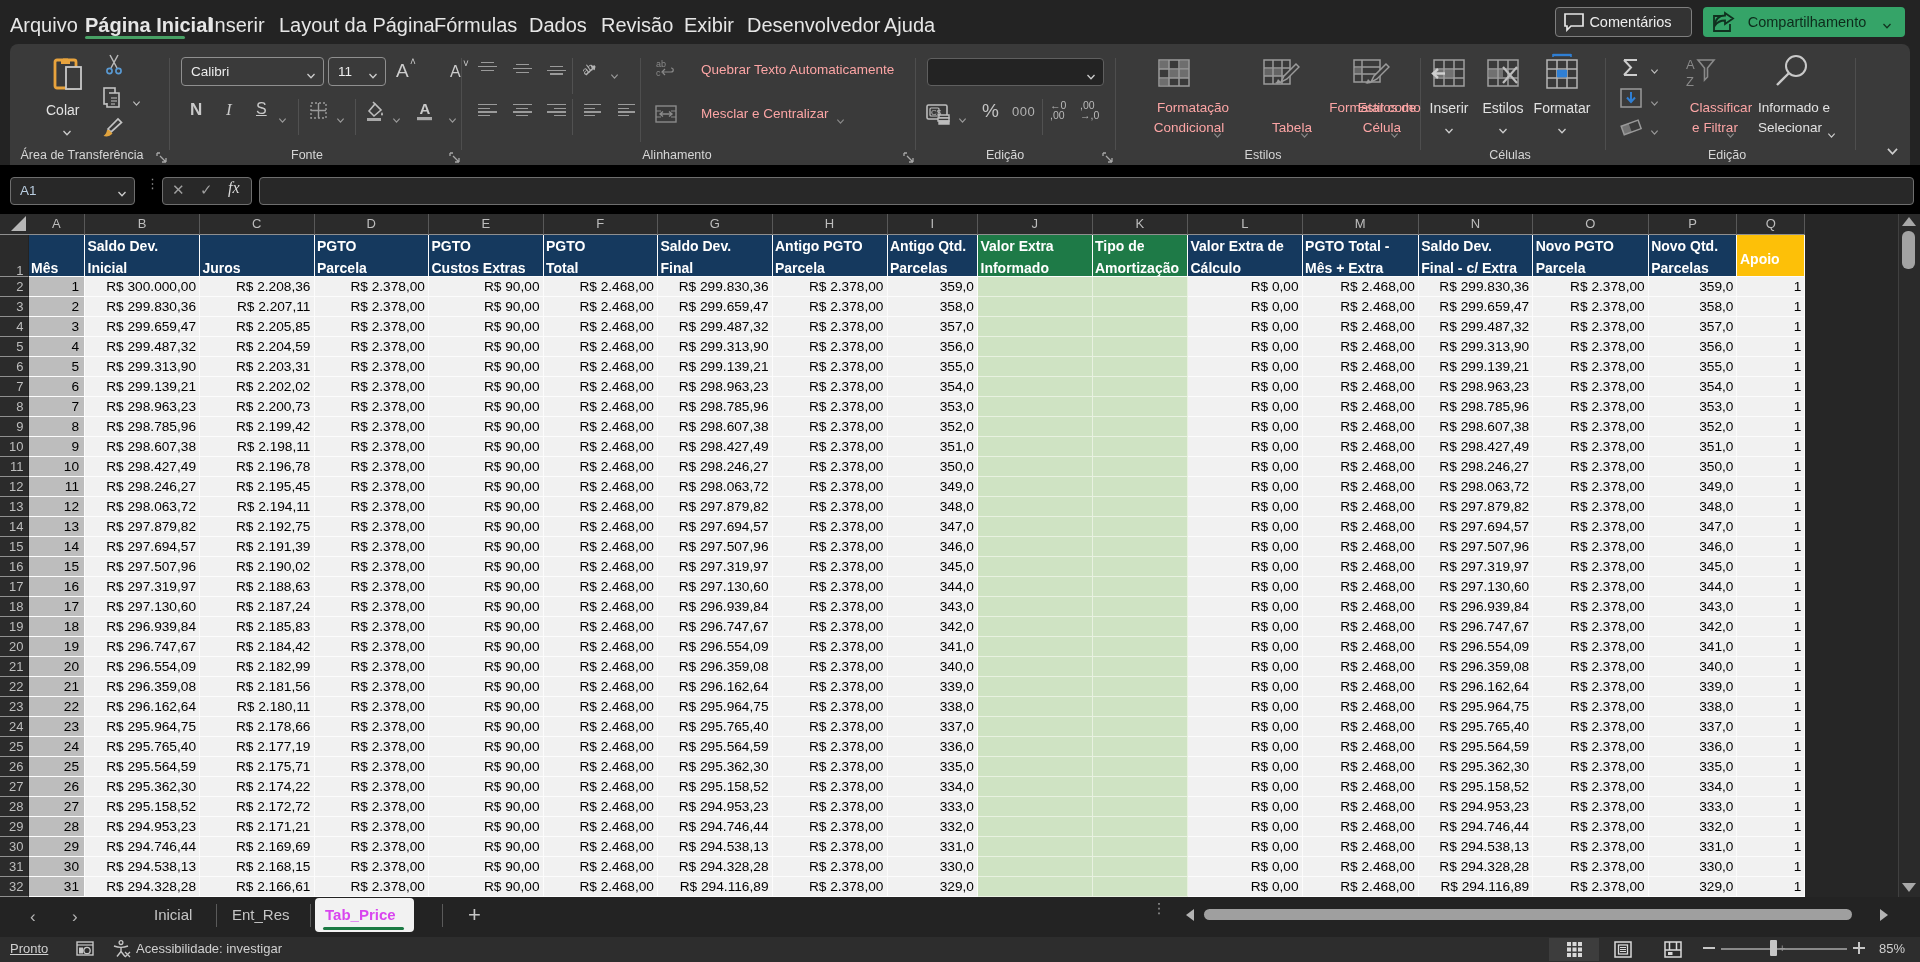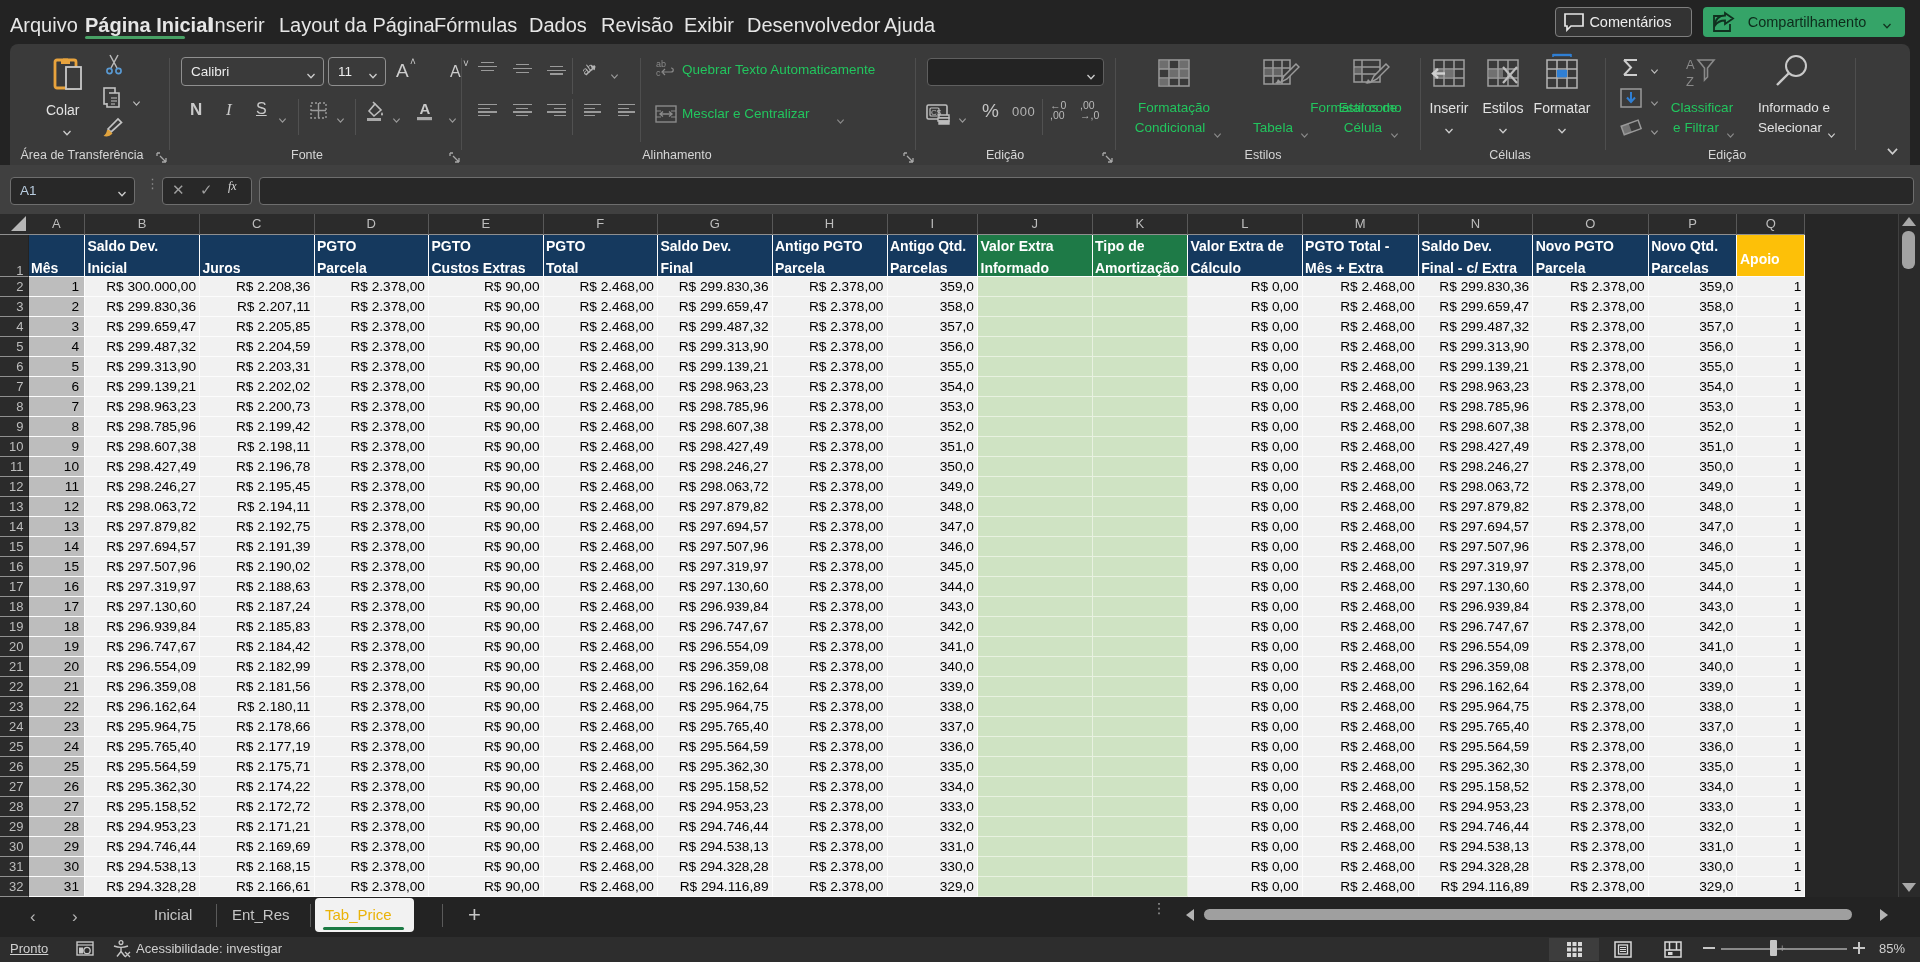--- a/index.html
+++ b/index.html
@@ -12,24 +12,24 @@
 .menu{position:absolute;top:5px;height:40px;line-height:40px;color:#e6e6e6;font-size:20px;white-space:nowrap;}
 .menu.sel{font-weight:bold;}
 .msel-line{position:absolute;height:3px;background:#48a165;border-radius:2px;}
 
 #ribbon{left:10px;top:44px;width:1900px;height:121px;background:#3a3a3a;border-radius:8px 8px 0 0;}
 .gsep{position:absolute;top:14px;width:1px;height:92px;background:#4e4e4e;}
 .ssep{position:absolute;width:1px;background:#515151;}
 .glabel{position:absolute;top:104px;color:#d6d6d6;font-size:12.5px;white-space:nowrap;transform:translateX(-50%);}
 .launch{position:absolute;top:105px;width:11px;height:11px;}
 .rtext{position:absolute;color:#e2e2e2;font-size:13.5px;white-space:nowrap;}
-.rdis{color:#22c55e;}
+.rdis{color:#fca5a5;margin-left:19px;}
 .combo{position:absolute;border:1px solid #8f8f8f;border-radius:4px;color:#ececec;font-size:13.5px;}
 
-#fbar{left:0;top:165px;width:1920px;height:49px;background:#404040;}
+#fbar{left:0;top:165px;width:1920px;height:49px;background:#000000;}
 .fbox{position:absolute;top:12px;height:28px;background:#282828;border:1px solid #6e6e6e;border-radius:4px;}
 
 #grid{left:0;top:214px;width:1806px;height:683px;display:grid;background:#f1f1f1;
  grid-template-columns:28.5px 56.5px 115px 114.5px 114.5px 114.5px 114.5px 114.5px 115px 90.5px 114.5px 95.5px 114.6px 116.2px 114.4px 115.5px 88.8px 67.8px;
  grid-auto-rows:20px;grid-template-rows:21px 42px;}
 .ch{background:#2b2b2b;color:#bdbdbd;font-size:13px;text-align:center;line-height:20px;border-right:1px solid #585858;border-bottom:1px solid #8f8f8f;position:relative;}
 .rh{background:#2b2b2b;color:#bdbdbd;font-size:13px;text-align:right;padding-right:4px;border-bottom:1px solid #8f8f8f;border-right:1px solid #232323;}
 .c{border-right:1px solid #fcfcfc;border-bottom:1px solid #fcfcfc;font-size:13.7px;color:#000;
  text-align:right;padding-right:3px;background:#f1f1f1;line-height:20px;}
 .hd{background:#15395e;color:#fff;font-weight:bold;text-align:left;padding:0 1px 0 2.5px;font-size:14px;line-height:22px;display:flex;flex-direction:column;justify-content:flex-end;border-right:1px solid #fcfcfc;border-bottom:1px solid #fcfcfc;overflow:hidden;}
@@ -402,21 +402,21 @@
 </div>
 <div id="fbar" class="abs">
 <div class="fbox" style="left:10px;width:125px;color:#b9cde0;font-size:13.5px;line-height:26px;padding-left:9px">A1</div>
 <div class="abs" style="left:117px;top:20px;width:10px;height:10px"><svg width="10" height="10" viewBox="0 0 10 10">
           <path d="M1.5 3 L5 6.7 L8.5 3" stroke="#cdcdcd" stroke-width="1.3" fill="none"></path>
         </svg></div>
 <div class="abs" style="left:146px;top:16px;width:4px;height:18px;color:#8a8a8a;font-size:13px;line-height:6px">⋮</div>
 <div class="fbox" style="left:162px;width:90px"></div>
 <div class="abs" style="left:172px;top:16px;color:#9f9f9f;font-size:15px">✕</div>
 <div class="abs" style="left:200px;top:16px;color:#9f9f9f;font-size:15px">✓</div>
-<div class="abs" style="left:228px;top:14px;color:#dadada;font-size:12px;font-style:italic;font-family:'Liberation Serif',serif"><i>f</i>x</div>
+<div class="abs" style="left:228px;top:14px;color:#dadada;font-size:16px;font-style:italic;font-family:'Liberation Serif',serif"><i>f</i>x</div>
 <div class="fbox" style="left:259px;width:1655px"></div>
 </div>
 <div id="grid" class="abs">
       <div class="ch" style="border-right:none">
         <div style="position:absolute;right:3px;bottom:3px;width:0;height:0;border-left:15px solid transparent;border-bottom:15px solid #b7b7b7;"></div>
       </div>
       <div class="ch">A</div>
       <div class="ch">B</div>
       <div class="ch">C</div>
       <div class="ch">D</div>
@@ -1064,21 +1064,21 @@
 <div class="abs" style="left:1902px;top:231px;width:13px;height:38px;background:#a2a2a2;border-radius:6px"></div>
 <div class="abs" style="left:1902px;top:883px;width:0;height:0;border-left:7px solid transparent;border-right:7px solid transparent;border-top:9px solid #a8a8a8"></div>
 <div id="tabbar" class="abs">
 <div class="tabtxt" style="left:30px;top:2px;font-size:17px;color:#b5b5b5">‹</div>
 <div class="tabtxt" style="left:72px;top:2px;font-size:17px;color:#b5b5b5">›</div>
 <div class="tabtxt" style="left:154px;">Inicial</div>
 <div class="tsep" style="left:216px"></div>
 <div class="tabtxt" style="left:232px;">Ent_Res</div>
 <div class="tsep" style="left:310px"></div>
 <div class="abs" style="left:315px;top:1px;width:99px;height:34px;background:#f2f2f2;border-radius:4px;"></div>
-<div class="tabtxt" style="left:325px;top:0px;color:#eab308;font-weight:normal;">Tab_Price</div>
+<div class="tabtxt" style="left:325px;top:0px;color:#d946ef;font-weight:bold;">Tab_Price</div>
 <div class="abs" style="left:323px;top:30px;width:81px;height:3px;background:#1c7a44;border-radius:2px"></div>
 <div class="tsep" style="left:442px"></div>
 <div class="tabtxt" style="left:468px;top:0;font-size:22px;font-weight:300;color:#c6c6c6">+</div>
 <div class="abs" style="left:1152px;top:8px;width:6px;height:22px;color:#9a9a9a;font-size:14px;line-height:7px">⋮</div>
 <div class="abs" style="left:1186px;top:12px;width:0;height:0;border-top:6px solid transparent;border-bottom:6px solid transparent;border-right:8px solid #b3b3b3"></div>
 <div class="abs" style="left:1204px;top:12px;width:648px;height:11px;background:#9f9f9f;border-radius:6px"></div>
 <div class="abs" style="left:1880px;top:12px;width:0;height:0;border-top:6px solid transparent;border-bottom:6px solid transparent;border-left:8px solid #b3b3b3"></div>
 </div>
 <div id="sbar" class="abs">
 <div class="abs" style="left:10px;top:4px;text-decoration:underline;">Pronto</div>

